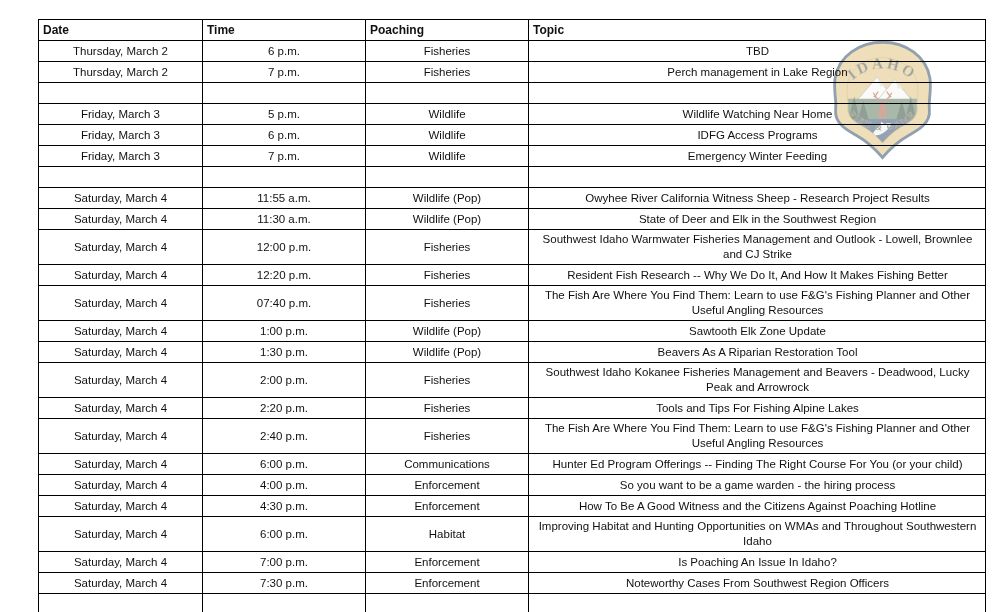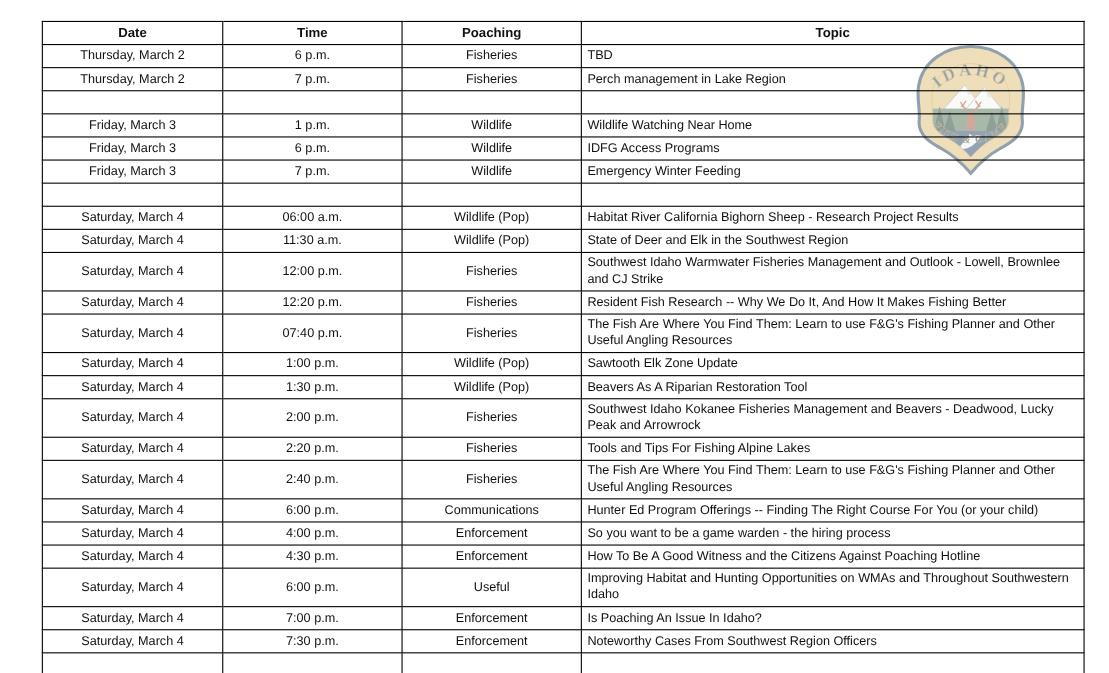--- a/index.html
+++ b/index.html
@@ -35,33 +35,33 @@
     table-layout: fixed;
     background: transparent;
   }
   .schedule th, .schedule td {
     border: 1px solid #000000;
     overflow: hidden;
   }
   .schedule th {
     font-size: 12px;
     font-weight: bold;
-    text-align: center;
+    text-align: left;
     height: 21px;
     padding: 2px 4px;
   }
   .schedule td {
     font-size: 11.5px;
     line-height: 15px;
     height: 21px;
     padding: 2px 4px;
     vertical-align: middle;
   }
   .schedule td.c { text-align: center; }
-  .schedule td.topic { text-align: left; padding-left: 5px; }
+  .schedule td.topic { text-align: center; padding-left: 5px; }
 
   .logo-toptext {
     font-family: "Liberation Serif", serif;
     font-weight: bold;
     font-size: 27px;
     letter-spacing: 5px;
     fill: #3b4f63;
     stroke: #c9a24a;
     stroke-width: 0.7;
   }
@@ -168,21 +168,21 @@
 
   <tr>
     <td class="c"></td>
     <td class="c"></td>
     <td class="c"></td>
     <td class="topic"></td>
   </tr>
 
   <tr>
     <td class="c">Friday, March 3</td>
-    <td class="c">1 p.m.</td>
+    <td class="c">5 p.m.</td>
     <td class="c">Wildlife</td>
     <td class="topic">Wildlife Watching Near Home</td>
   </tr>
 
   <tr>
     <td class="c">Friday, March 3</td>
     <td class="c">6 p.m.</td>
     <td class="c">Wildlife</td>
     <td class="topic">IDFG Access Programs</td>
   </tr>
@@ -196,23 +196,23 @@
 
   <tr>
     <td class="c"></td>
     <td class="c"></td>
     <td class="c"></td>
     <td class="topic"></td>
   </tr>
 
   <tr>
     <td class="c">Saturday, March 4</td>
-    <td class="c">06:00 a.m.</td>
+    <td class="c">11:55 a.m.</td>
     <td class="c">Wildlife (Pop)</td>
-    <td class="topic">Habitat River California Bighorn Sheep - Research Project Results</td>
+    <td class="topic">Owyhee River California Witness Sheep - Research Project Results</td>
   </tr>
 
   <tr>
     <td class="c">Saturday, March 4</td>
     <td class="c">11:30 a.m.</td>
     <td class="c">Wildlife (Pop)</td>
     <td class="topic">State of Deer and Elk in the Southwest Region</td>
   </tr>
 
   <tr>
@@ -288,21 +288,21 @@
   <tr>
     <td class="c">Saturday, March 4</td>
     <td class="c">4:30 p.m.</td>
     <td class="c">Enforcement</td>
     <td class="topic">How To Be A Good Witness and the Citizens Against Poaching Hotline</td>
   </tr>
 
   <tr>
     <td class="c">Saturday, March 4</td>
     <td class="c">6:00 p.m.</td>
-    <td class="c">Useful</td>
+    <td class="c">Habitat</td>
     <td class="topic">Improving Habitat and Hunting Opportunities on WMAs and Throughout Southwestern Idaho</td>
   </tr>
 
   <tr>
     <td class="c">Saturday, March 4</td>
     <td class="c">7:00 p.m.</td>
     <td class="c">Enforcement</td>
     <td class="topic">Is Poaching An Issue In Idaho?</td>
   </tr>
 

